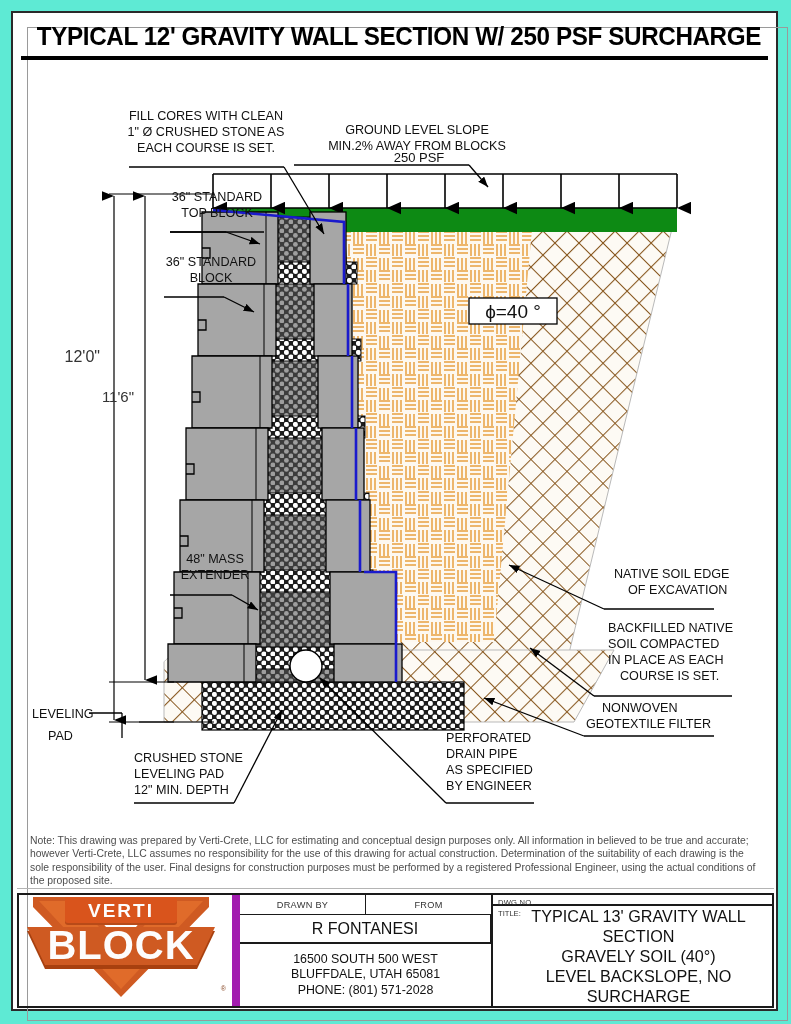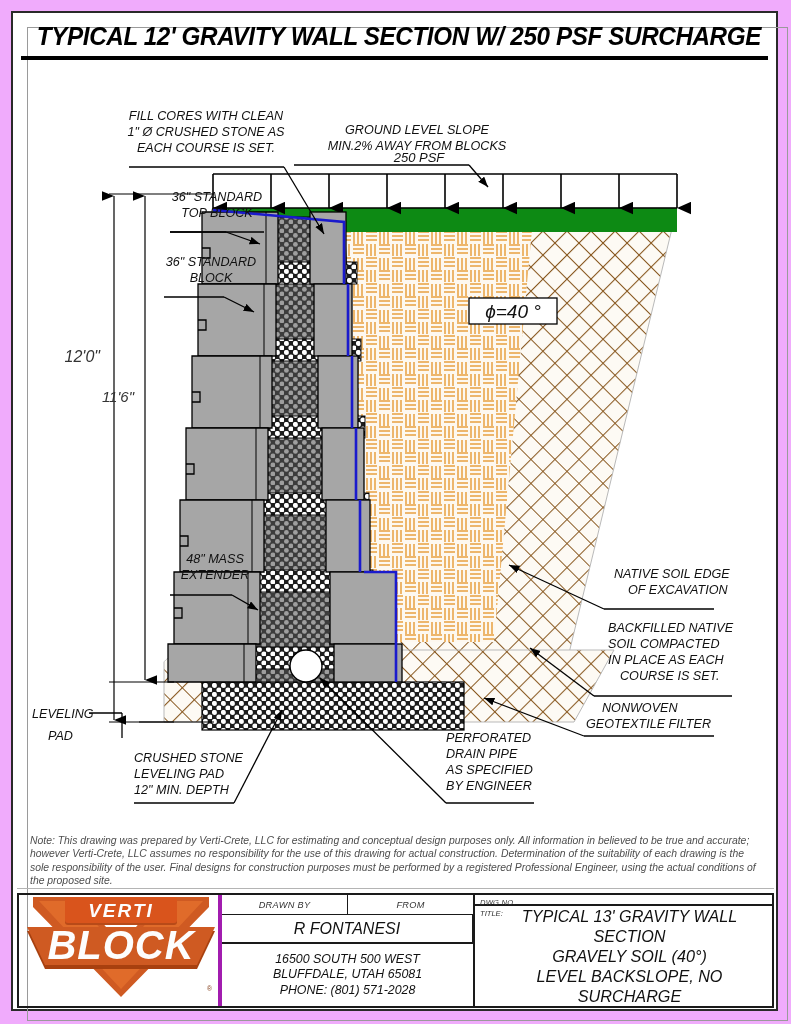--- a/index.html
+++ b/index.html
@@ -1,38 +1,38 @@
 <!DOCTYPE html>
 <html><head>
 <meta charset="utf-8">
 <style>
   html,body{margin:0;padding:0;background:#c9c9c9;}
   body{font-family:"Liberation Sans",sans-serif;}
-  .page{position:relative;width:791px;height:1024px;background:#f0abfc;overflow:hidden;font-style:italic;}
+  .page{position:relative;width:791px;height:1024px;background:#5eead4;overflow:hidden;}
   .sheet-border{position:absolute;left:11px;top:11px;width:767px;height:1000px;border:2px solid #2a2a2a;background:#fff;box-sizing:border-box;}
   .sheet-border-inner{position:absolute;left:14px;top:14px;width:761px;height:994px;border:1px solid #9a9a9a;box-sizing:border-box;}
 
   
   .title-wrap{position:absolute;left:18px;top:22px;width:753px;text-align:center;}
   .title-txt{font-weight:bold;font-size:25.5px;letter-spacing:-0.4px;color:#000;
     font-family:"Liberation Sans",sans-serif;transform:scaleX(0.95);transform-origin:center;white-space:nowrap;}
   .title-rule{position:absolute;left:21px;top:56px;width:747px;height:4px;background:#000;}
 
   
   .canvas{position:absolute;left:14px;top:62px;width:763px;height:760px;}
   svg.dwg{position:absolute;left:0;top:0;}
 
   
   .note{position:absolute;left:30px;top:834px;width:728px;font-size:10.4px;line-height:13.4px;
     color:#4d4d4d;text-align:left;}
   .note-rule{position:absolute;left:17px;top:888px;width:757px;height:1px;background:#b4b4b4;}
 
   
   .tb{position:absolute;left:17px;top:893px;width:757px;height:115px;border:2px solid #1a1a1a;box-sizing:border-box;display:flex;}
-  .tb-logo{width:203px;border-right:4px solid #a21caf;position:relative;box-sizing:border-box;}
+  .tb-logo{width:221px;border-right:8px solid #a21caf;position:relative;box-sizing:border-box;}
   .tb-mid{width:253px;border-right:2px solid #1a1a1a;box-sizing:border-box;display:flex;flex-direction:column;}
   .tb-right{flex:1;display:flex;flex-direction:column;box-sizing:border-box;}
 
   .tb-hdr-row{display:flex;height:19px;border-bottom:1px solid #1a1a1a;}
   .tb-hdr{flex:1;display:flex;align-items:center;justify-content:center;font-size:9.2px;color:#333;letter-spacing:.3px;}
   .tb-hdr.sep{border-right:1px solid #1a1a1a;}
   .tb-val-row{display:flex;height:27px;border-bottom:2px solid #1a1a1a;}
   .tb-val{flex:1;display:flex;align-items:center;justify-content:center;font-size:16px;color:#111;text-align:center;}
   .tb-val.sep{border-right:1px solid #1a1a1a;}
   .tb-addr{flex:1;display:flex;flex-direction:column;align-items:center;justify-content:center;

